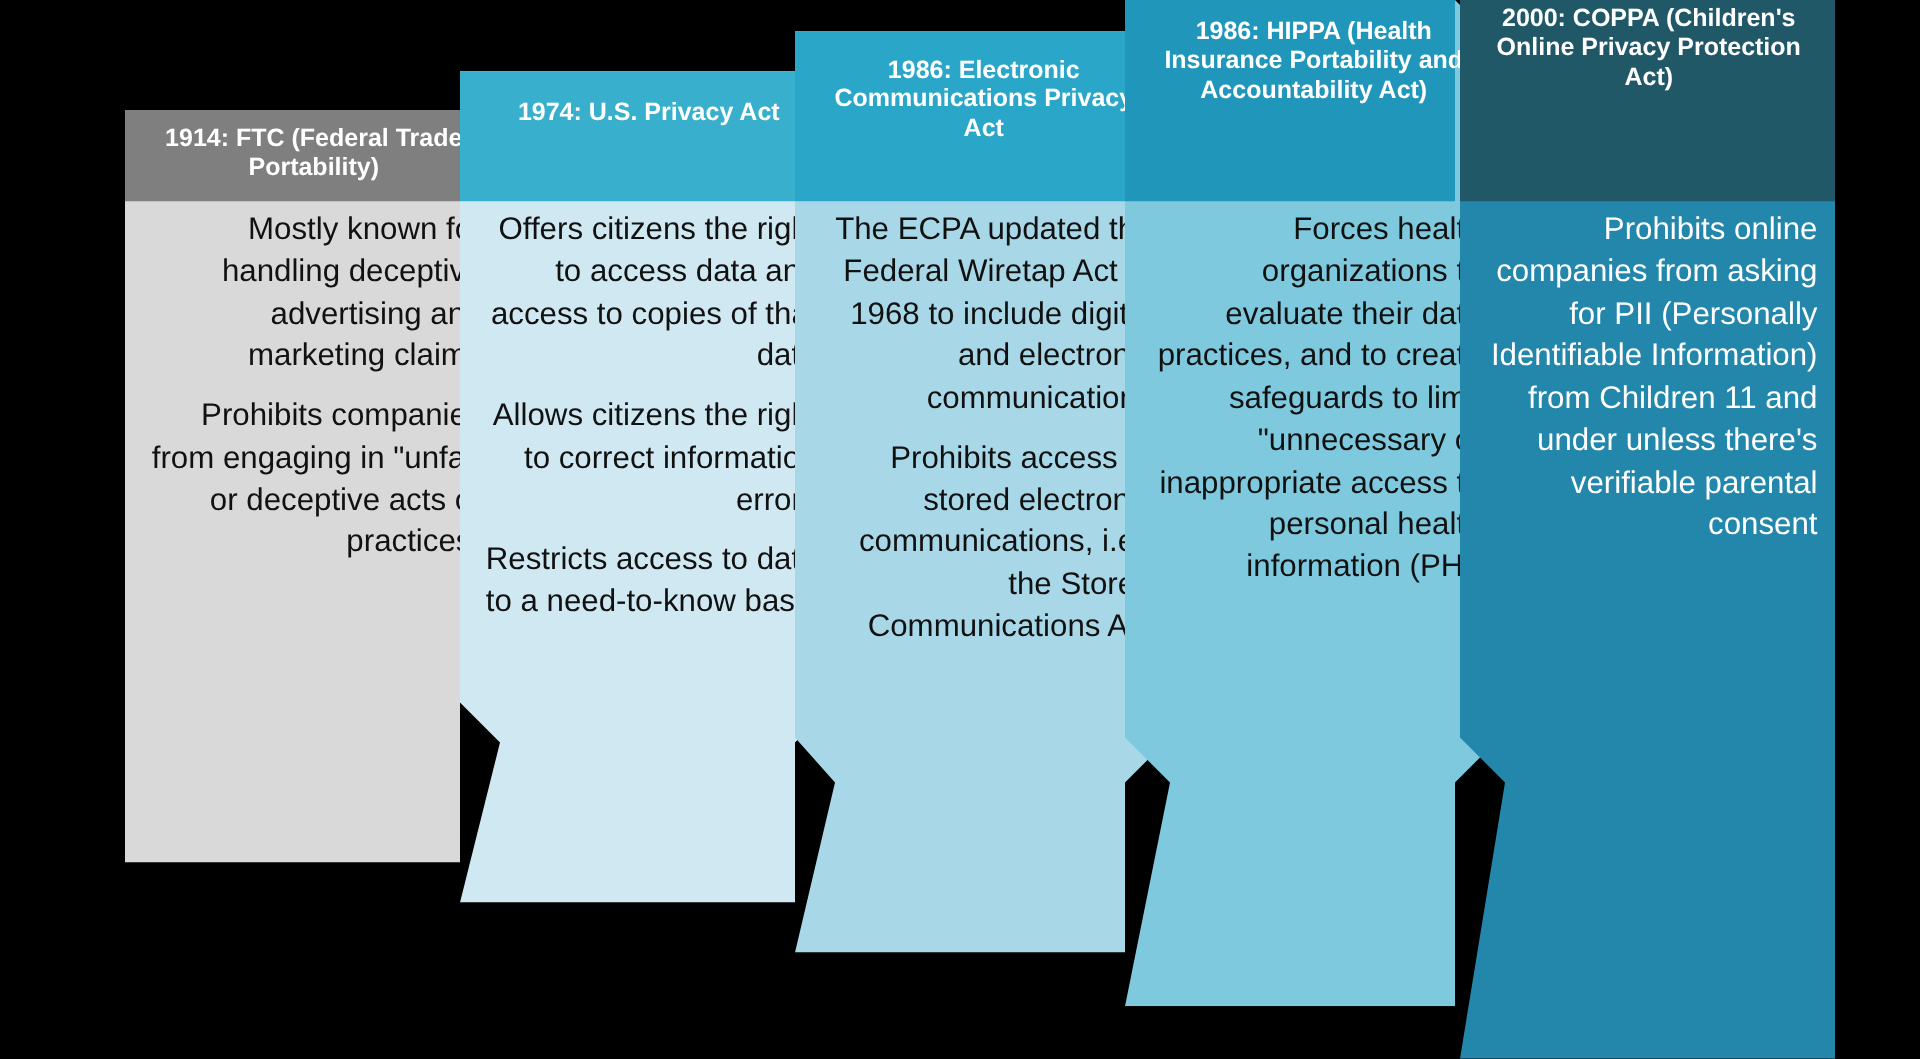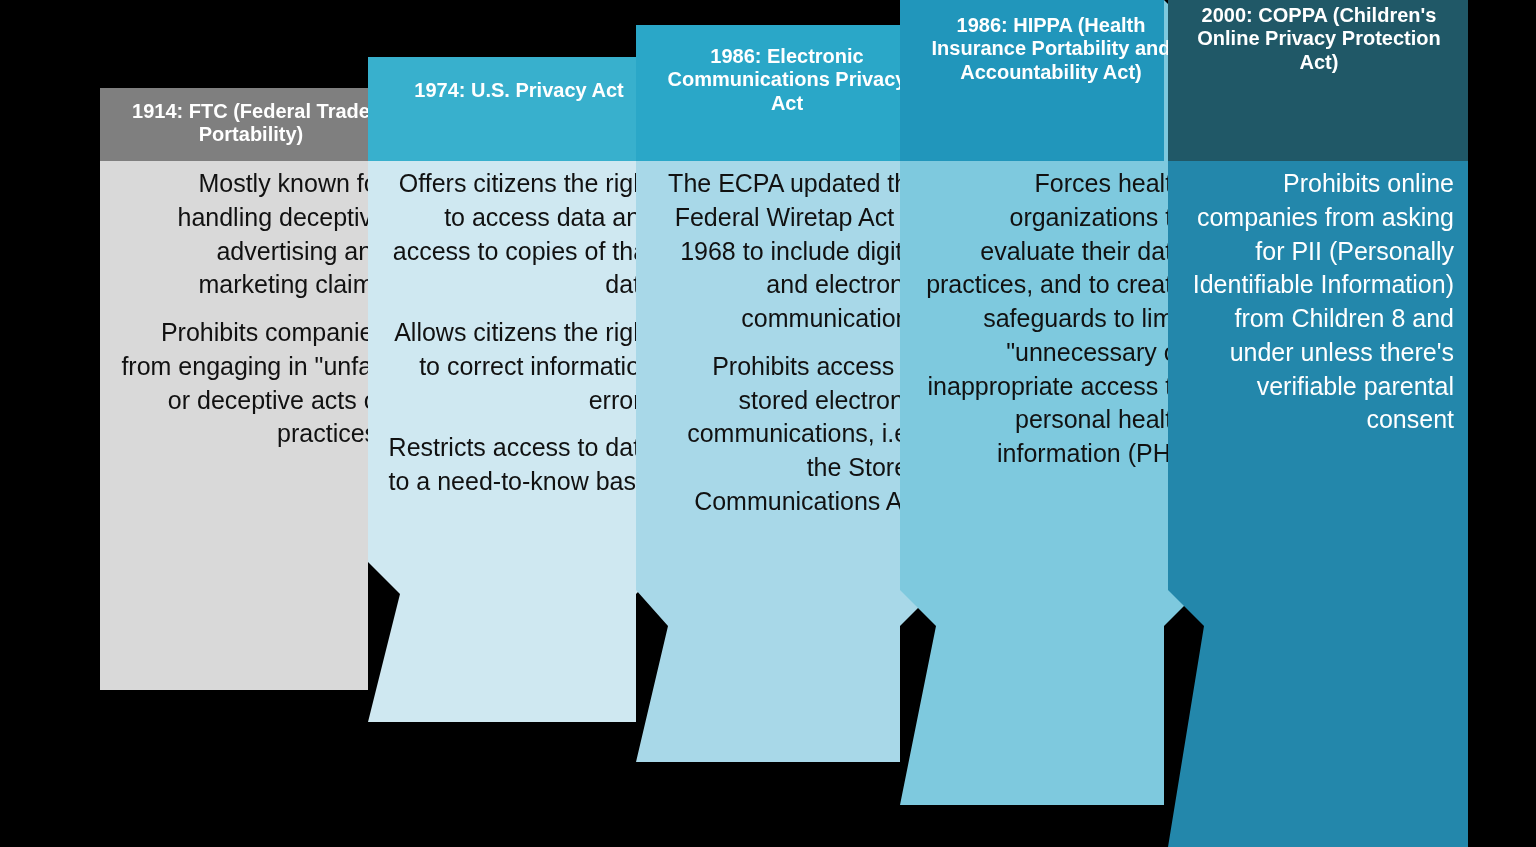--- a/index.html
+++ b/index.html
@@ -164,18 +164,18 @@
   </div>
 
   <div class="stage" id="stage-5">
     <svg class="stage-shape" viewBox="0 0 300 847" preserveAspectRatio="none">
       <path d="M0,0 L300,0 L300,847 L0,847 L36,626 L0,590 Z" fill="#2387ab"></path>
       <path d="M0,0 L300,0 L300,161 L0,161 Z" fill="#205867"></path>
     </svg>
     <div class="stage-content">
       <div class="stage-header">2000: COPPA (Children's Online Privacy Protection Act)</div>
       <div class="stage-body">
-        <p>Prohibits online companies from asking for PII (Personally Identifiable Information) from Children 8 and under unless there's verifiable parental consent</p>
+        <p>Prohibits online companies from asking for PII (Personally Identifiable Information) from Children 11 and under unless there's verifiable parental consent</p>
       </div>
     </div>
   </div>
 
 </div>
 
 </body></html>

